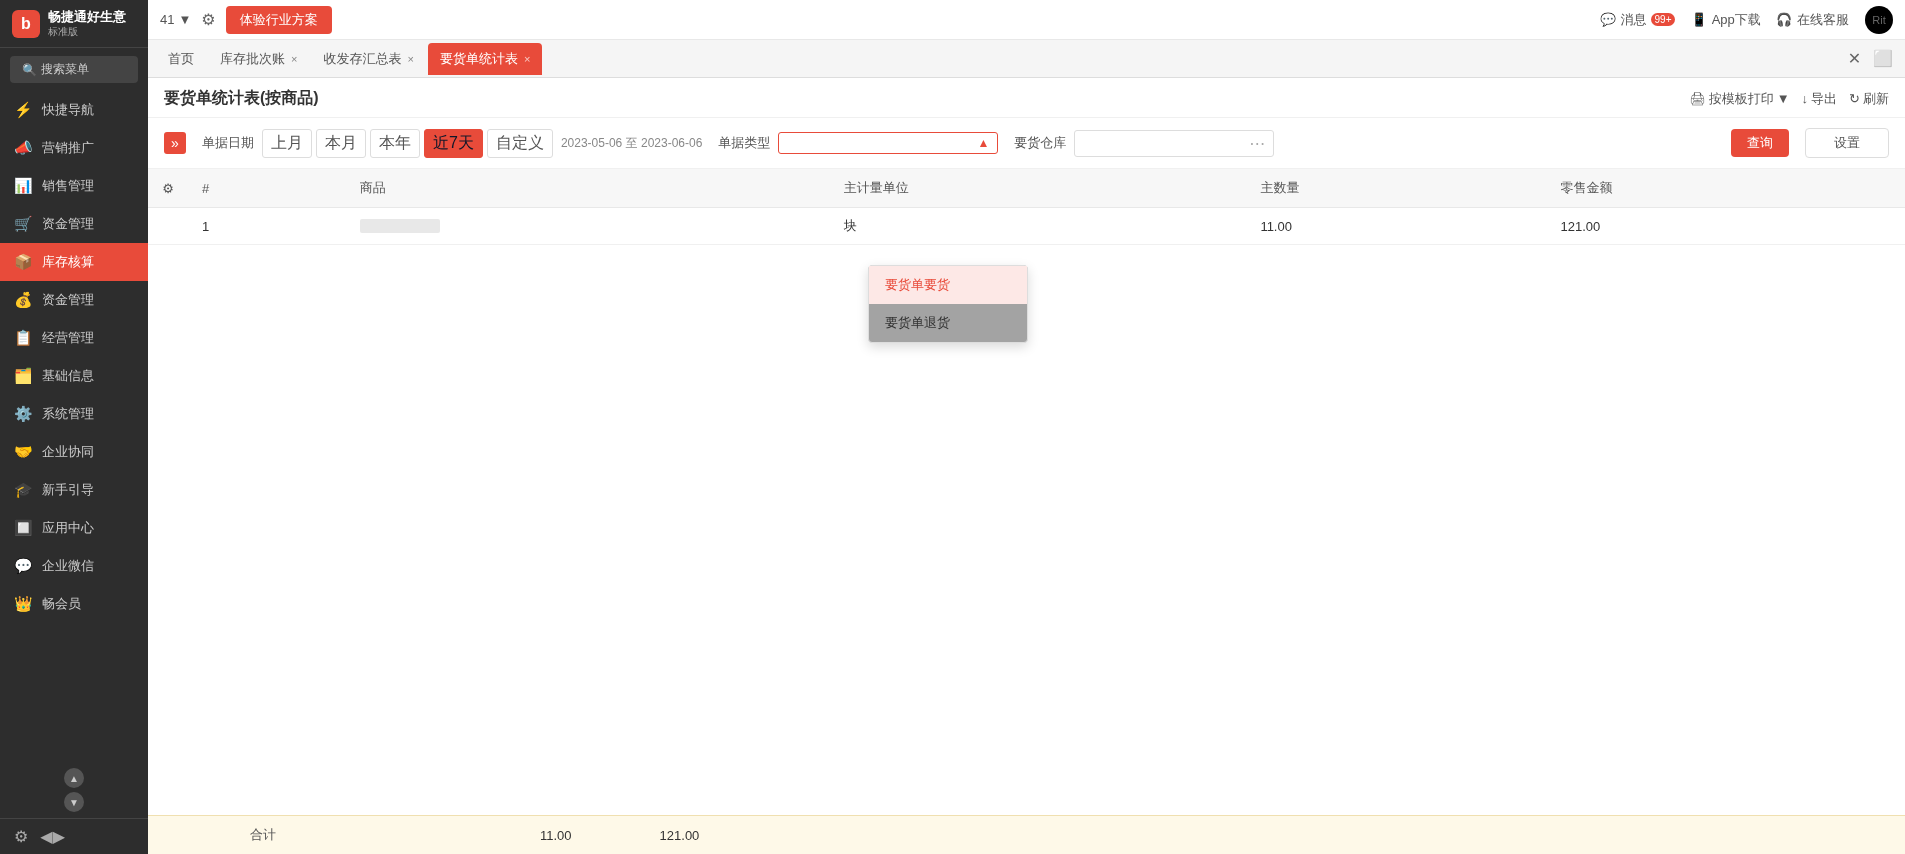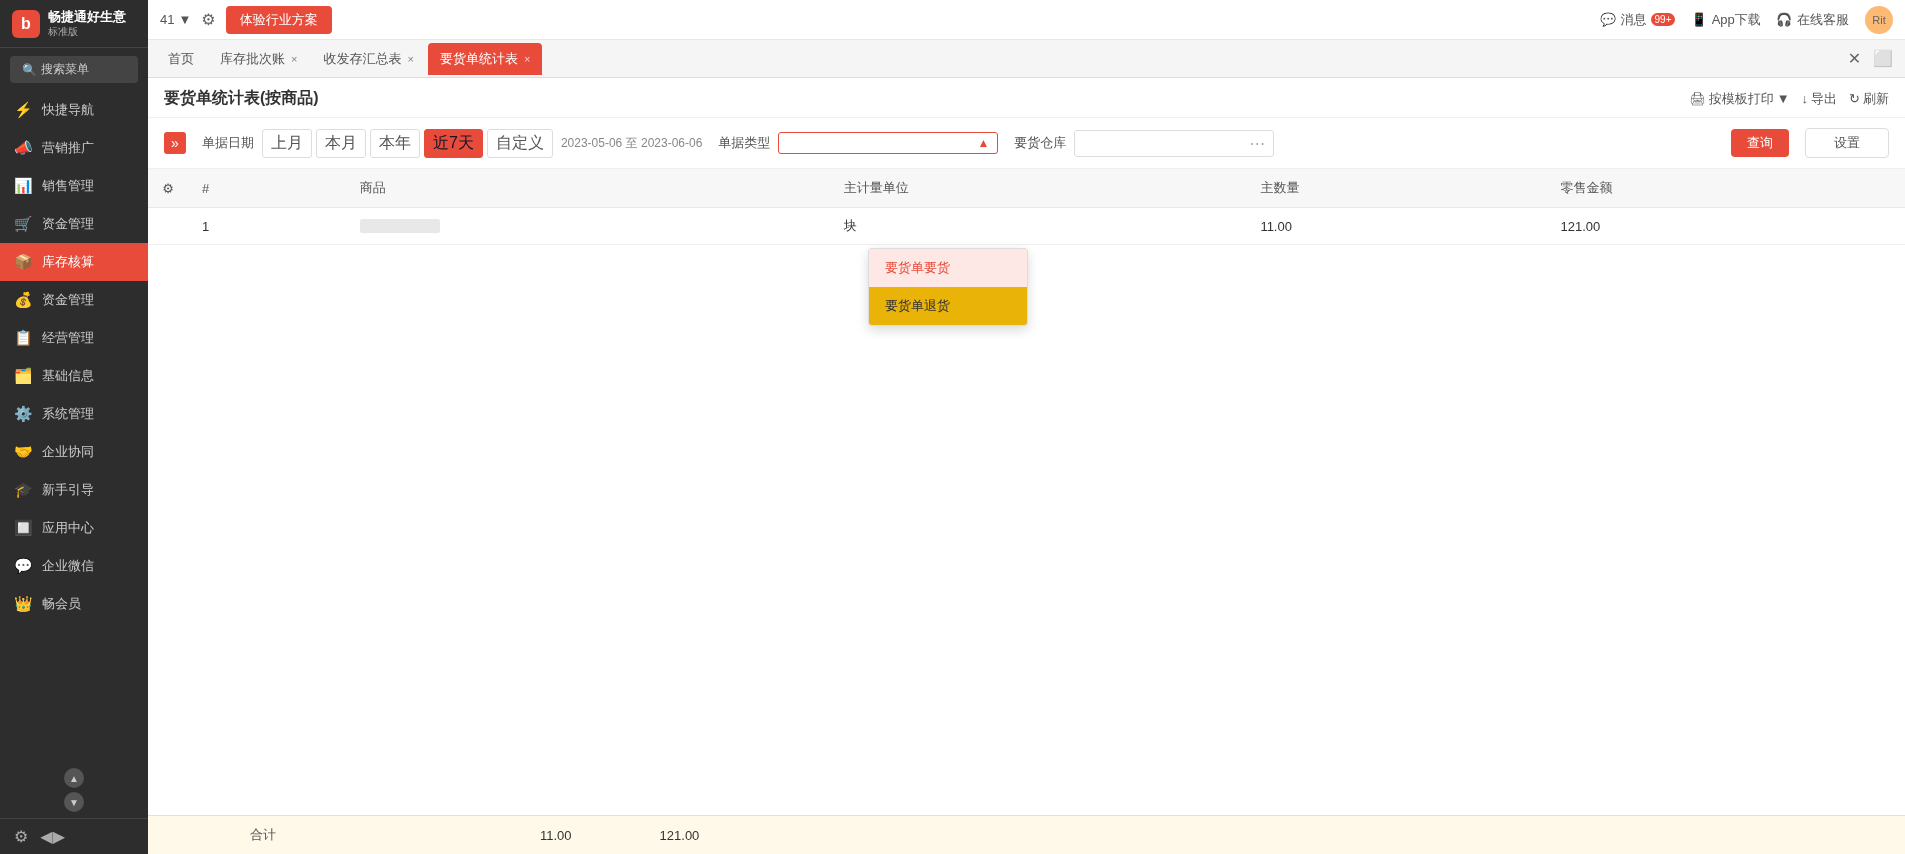--- a/index.html
+++ b/index.html
@@ -350,23 +350,23 @@
       border: 1px solid #ddd;
       padding: 5px 28px;
       border-radius: 4px;
       cursor: pointer;
       font-size: 13px;
     }
 
     
     .dropdown-menu {
       position: absolute;
-      top: 170px;
+      top: 187px;
       left: 720px;
-      background: #eab308;
+      background: #a3a3a3;
       border: 1px solid #ddd;
       border-radius: 4px;
       box-shadow: 0 4px 12px rgba(0,0,0,0.15);
       z-index: 100;
       min-width: 160px;
     }
     .dropdown-item {
       padding: 10px 16px;
       cursor: pointer;
       font-size: 13px;
@@ -541,21 +541,21 @@
         <span class="badge">99+</span>
       </div>
       <div class="header-action">
         <span>📱</span>
         <span>App下载</span>
       </div>
       <div class="header-action">
         <span>🎧</span>
         <span>在线客服</span>
       </div>
-      <div class="avatar" style="background:#fdba74; display:flex; align-items:center; justify-content:center; font-size:11px; color:#666;">
+      <div class="avatar" style="background:#000000; display:flex; align-items:center; justify-content:center; font-size:11px; color:#666;">
         <span>Rit</span>
       </div>
     </div>
   </div>
 
   <div class="tab-bar">
     <div class="tab">
       <span>首页</span>
     </div>
     <div class="tab">

